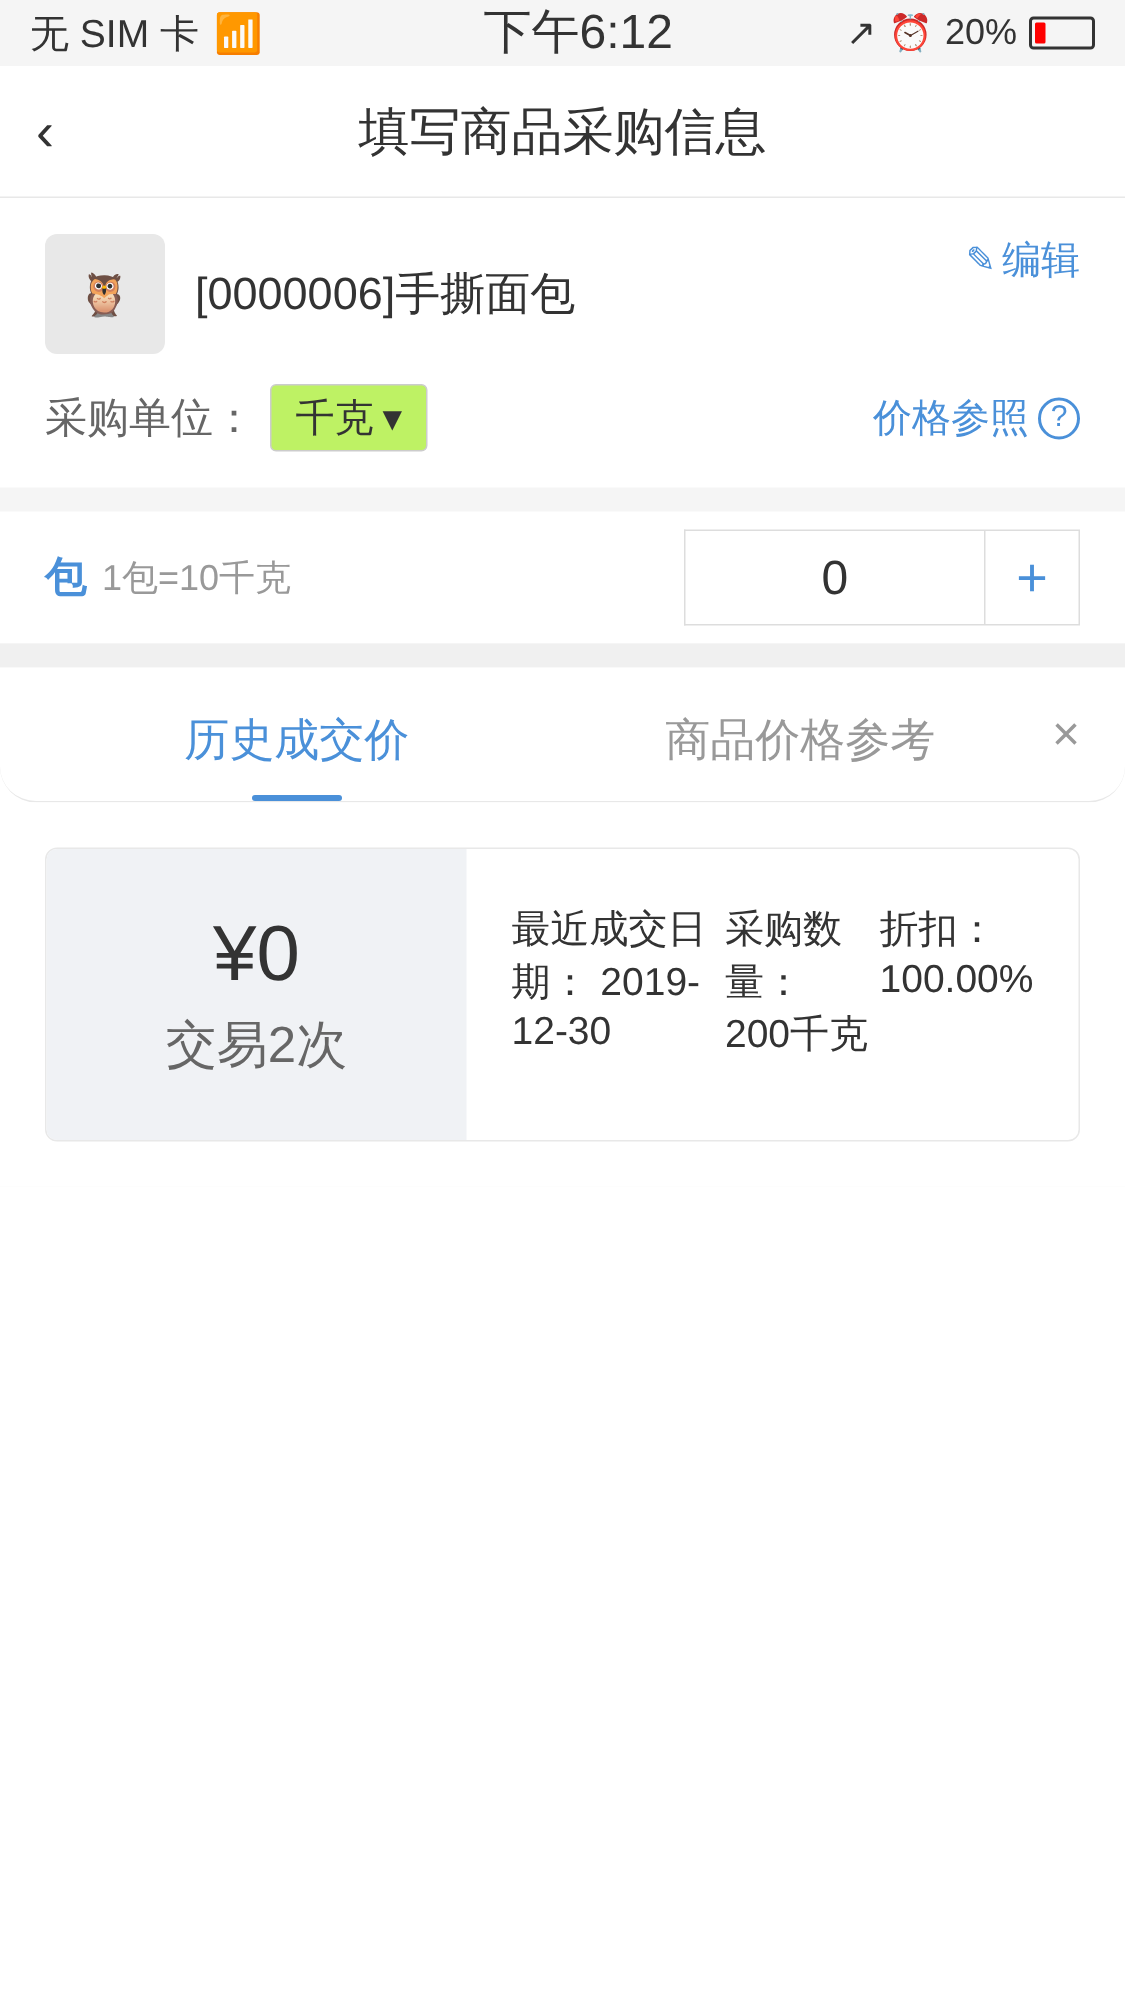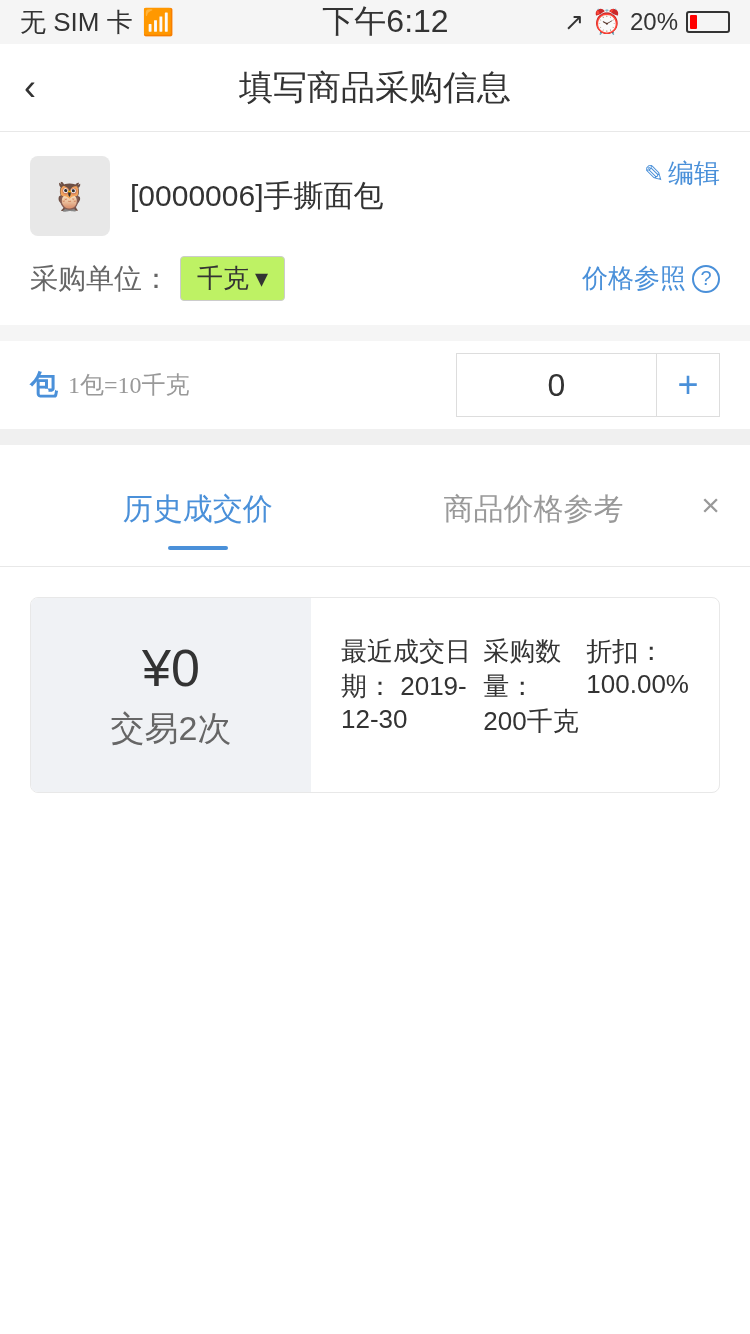--- a/index.html
+++ b/index.html
@@ -193,21 +193,20 @@
       gap: 10px;
     }
     .qty-icon {
       font-size: 28px;
       color: #4a90d9;
       font-weight: bold;
     }
     .qty-hint {
       font-size: 24px;
       color: #999;
-      font-family: Liberation Serif, serif;
     }
     .quantity-controls {
       display: flex;
       align-items: center;
       gap: 0;
     }
     .qty-input {
       width: 200px;
       height: 64px;
       border: 1px solid #ddd;
@@ -238,22 +237,23 @@
 
     
     .tab-panel {
       background: #fff;
       margin-top: 0;
     }
     .tab-header {
       display: flex;
       align-items: center;
       border-bottom: 1px solid #e8e8e8;
-      padding: 16px 30px;
+      padding: 0 30px;
       position: relative;
+      border-radius: 24px;
     }
     .tab-item {
       flex: 1;
       text-align: center;
       padding: 28px 0 20px;
       font-size: 30px;
       color: #999;
       cursor: pointer;
       position: relative;
     }

